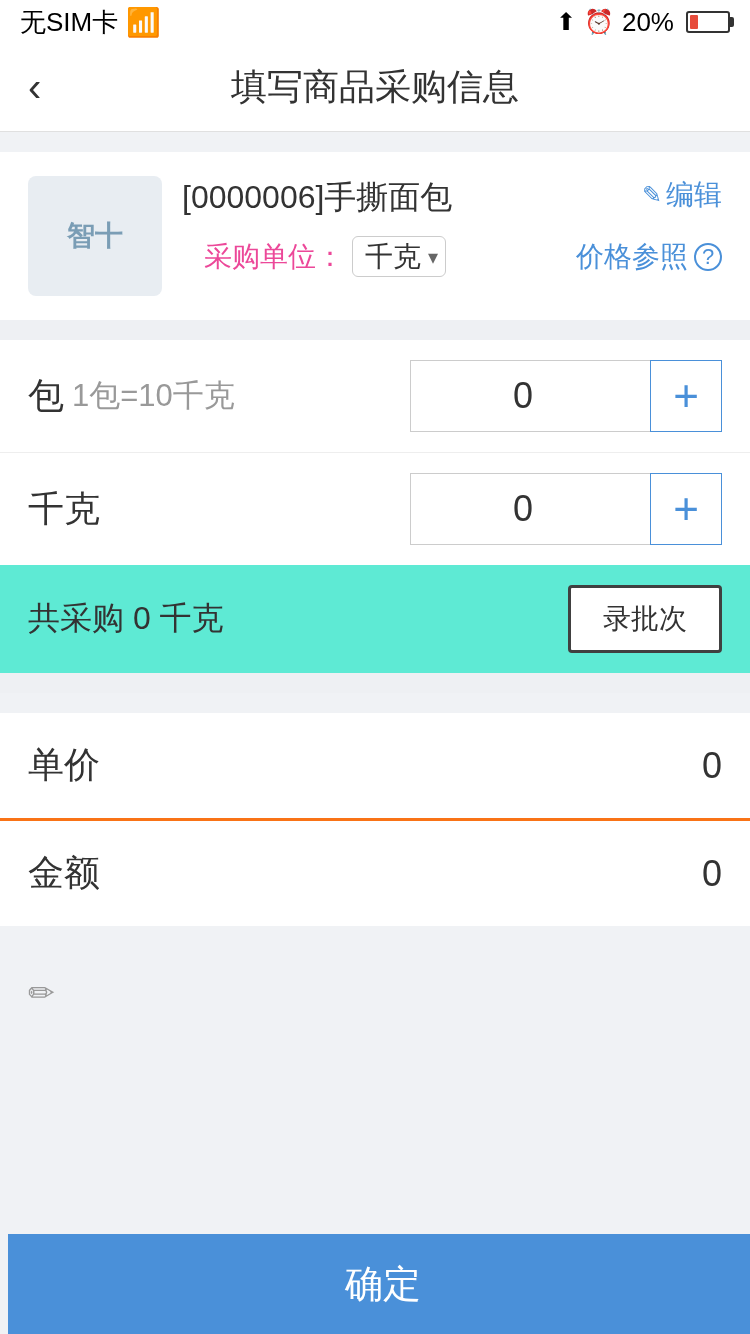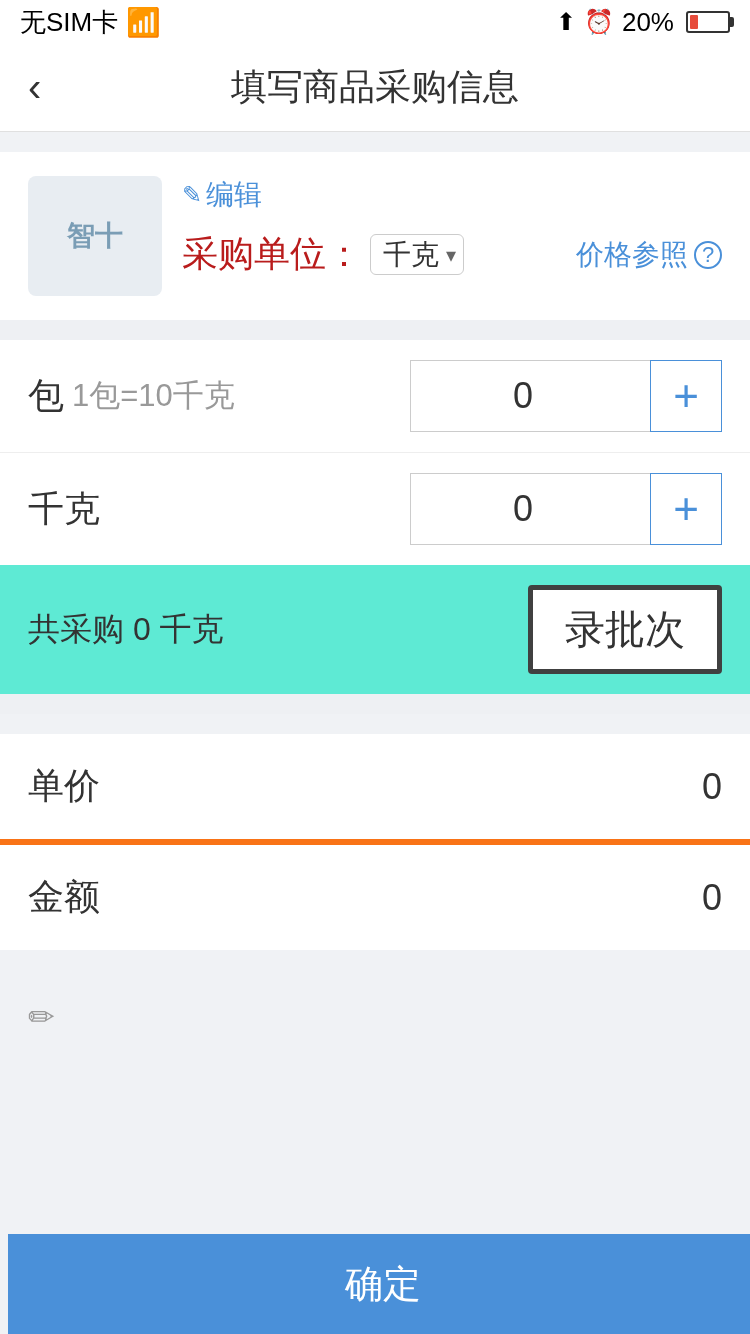--- a/index.html
+++ b/index.html
@@ -143,22 +143,23 @@
     .edit-icon {
       font-size: 24px;
     }
     .product-unit-row {
       margin-top: 16px;
       display: flex;
       align-items: center;
       justify-content: space-between;
     }
     .unit-label {
-      font-size: 36px;
-      color: #b91c1c;
+      font-size: 28px;
+      color: #ec4899;
+      margin-left: 22px;
     }
     .unit-select {
       border: 1px solid #ccc;
       border-radius: 6px;
       padding: 4px 24px 4px 12px;
       font-size: 28px;
       color: #333;
       background: #fff;
       appearance: none;
       -webkit-appearance: none;
@@ -261,40 +262,40 @@
       align-items: center;
       justify-content: space-between;
       padding: 20px 28px;
       background: #5eead4;
     }
     .summary-text {
       font-size: 32px;
       color: #333;
     }
     .batch-btn {
-      border: 5px solid #404040;
-      background: #fff;
-      color: #333;
-      font-size: 40px;
+      border: 3px solid #404040;
+      background: #fff;
+      color: #333;
+      font-size: 28px;
       padding: 12px 32px;
       border-radius: 4px;
       cursor: pointer;
     }
 
     
     .detail-section {
       background: #fff;
       margin-top: 20px;
     }
     .detail-row {
       display: flex;
       align-items: center;
       justify-content: space-between;
       padding: 28px 28px;
-      border-bottom: 6px solid #f97316;
+      border-bottom: 3px solid #f97316;
     }
     .detail-row:last-child {
       border-bottom: none;
     }
     .detail-label {
       font-size: 36px;
       color: #333;
     }
     .detail-value {
       font-size: 36px;
@@ -368,20 +369,23 @@
   <span class="nav-back">‹</span>
   <span class="nav-title">填写商品采购信息</span>
 </div>
 
 <div class="product-card">
   <div class="product-thumb">
     <span>智十</span>
   </div>
   <div class="product-info">
     <div class="product-header">
+      <span class="product-name">
+        <span>[0000006]</span><span>手撕面包</span>
+      </span>
       <span class="edit-btn">
         <span class="edit-icon">✎</span>
         <span>编辑</span>
       </span>
     </div>
     <div class="product-unit-row">
       <div style="display:flex;align-items:center;gap:8px;">
         <span class="unit-label">采购单位：</span>
         <div class="unit-select-wrap">
           <select class="unit-select">

